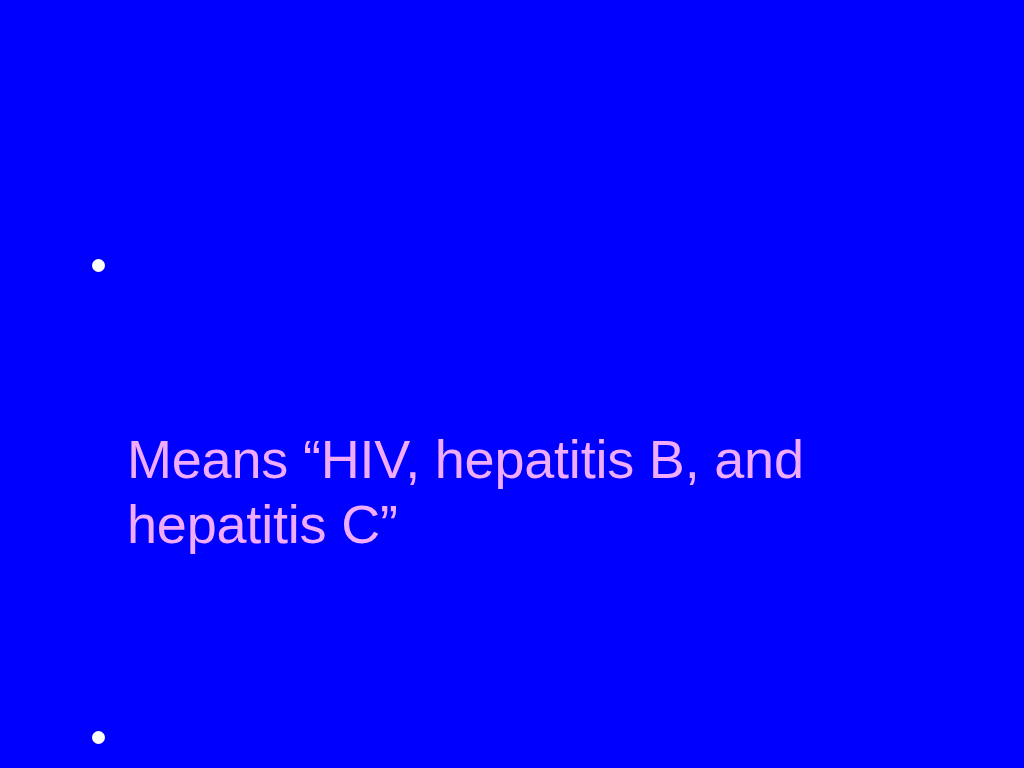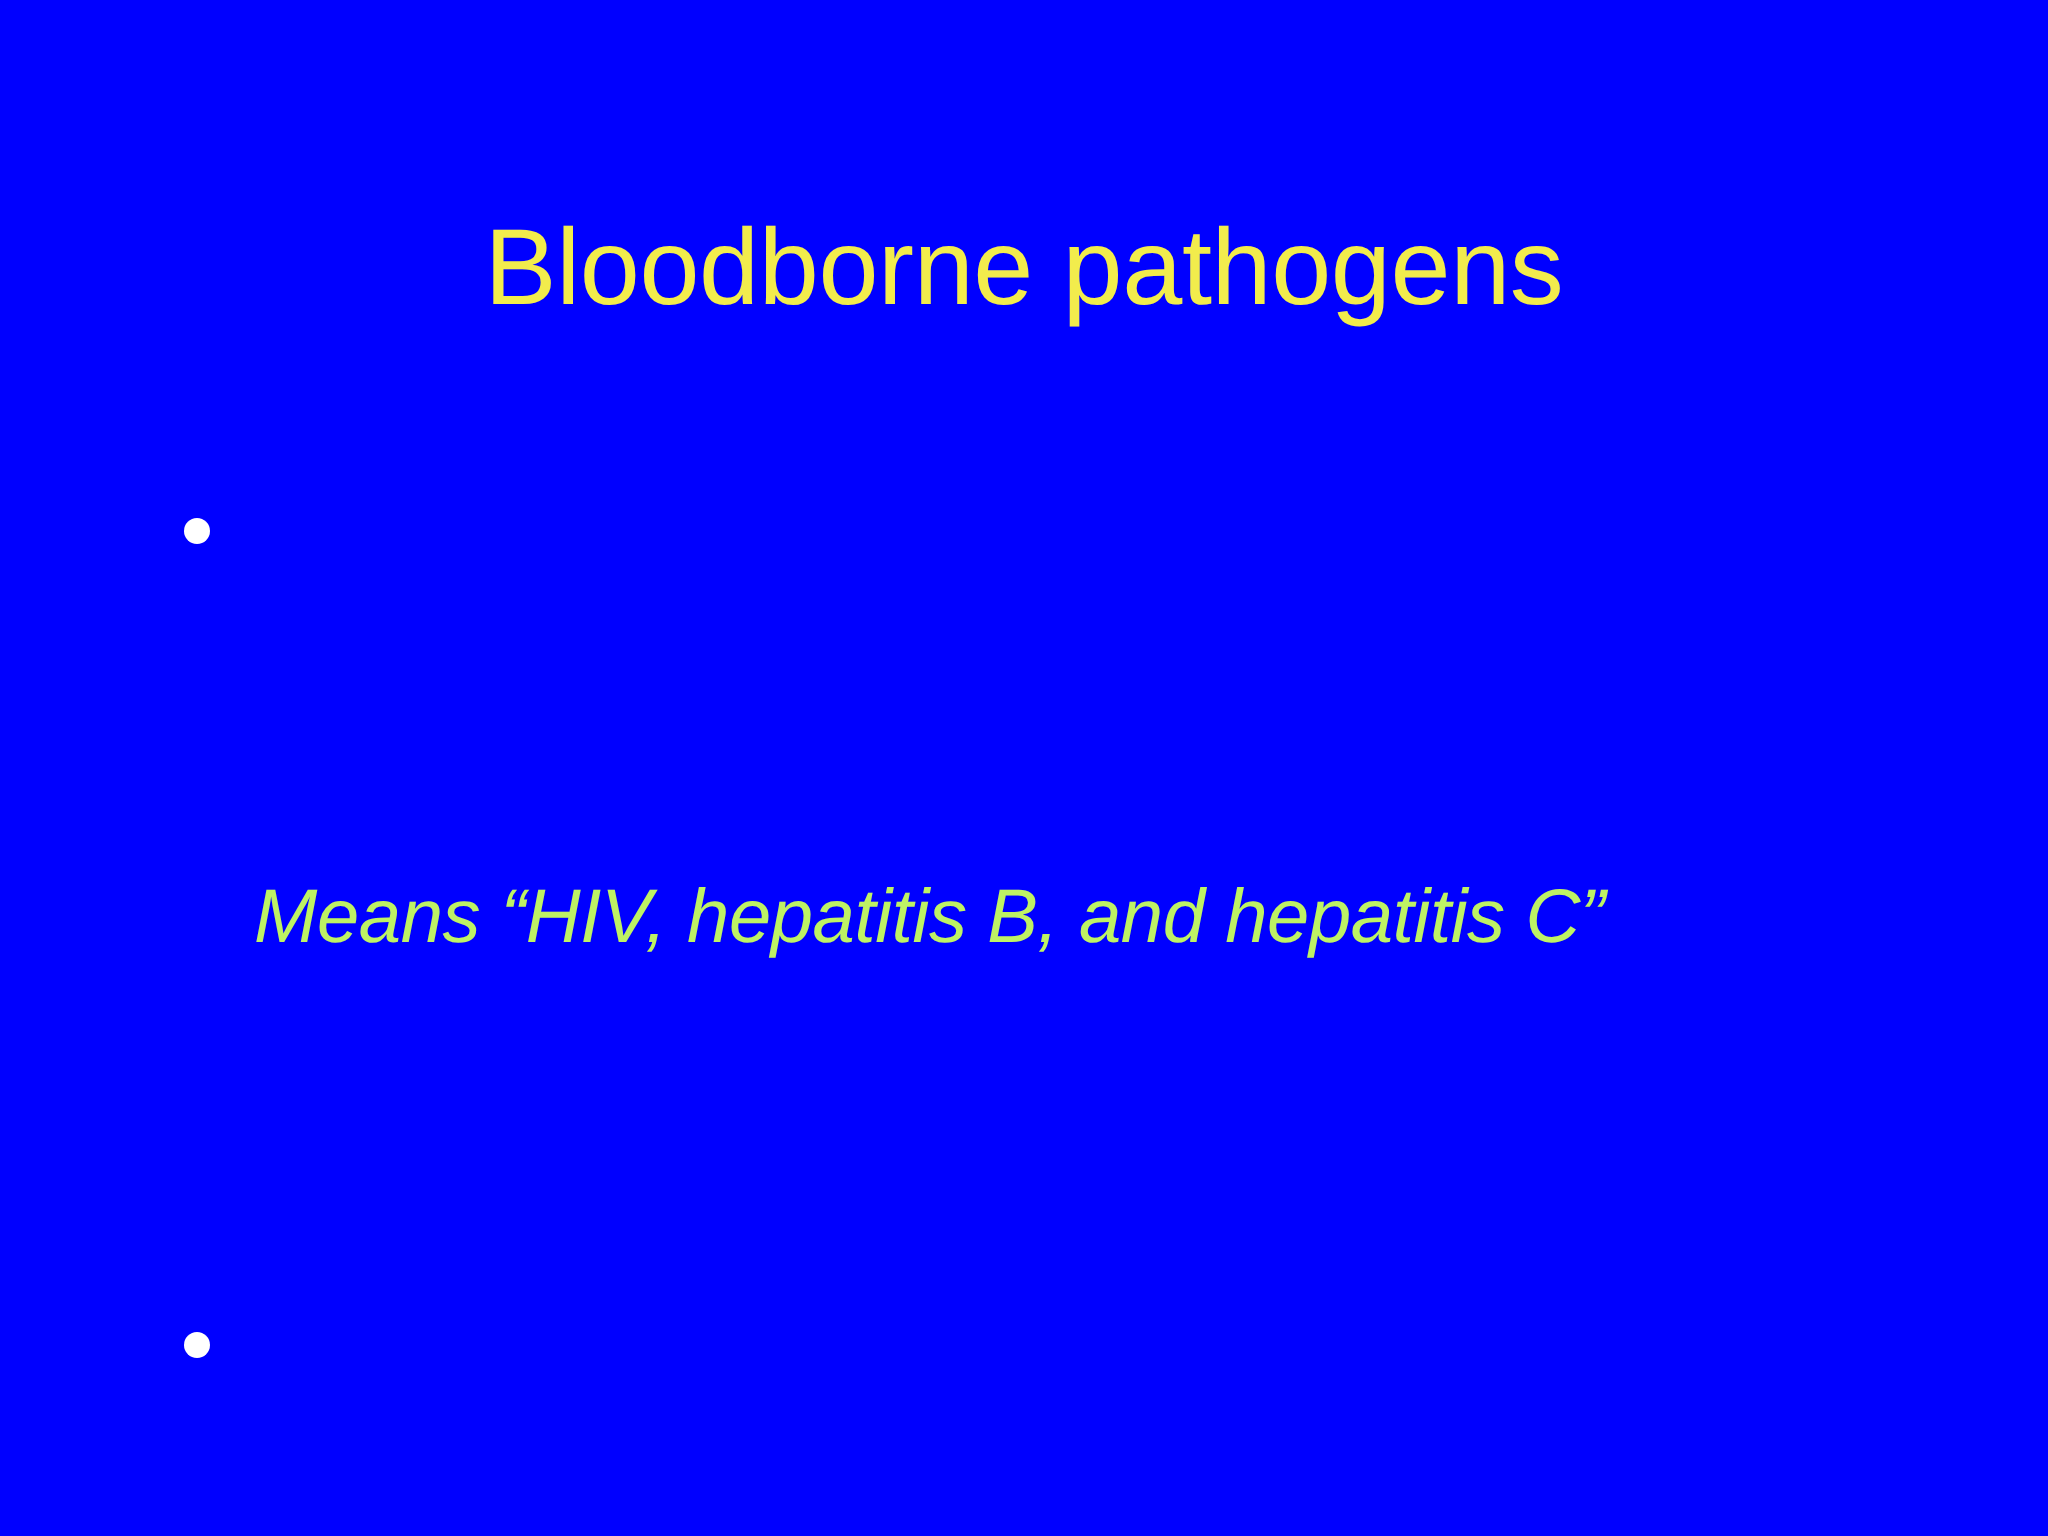--- a/index.html
+++ b/index.html
@@ -42,29 +42,28 @@
     top: 232px;
     width: 800px;
     margin: 0;
     padding: 0;
     list-style: none;
   }
 
   .bullet-item {
     position: relative;
     display: block;
-    color: #bef264;
-    font-size: 38px;
+    color: #f0abfc;
+    font-size: 54px;
     line-height: 65px;
     font-weight: normal;
     letter-spacing: -0.2px;
     margin: 0 0 17px 0;
     padding-left: 39px;
     white-space: pre-wrap;
-    font-style: italic;
   }
 
   .bullet-item:last-child {
     margin-bottom: 0;
   }
 
   .bullet-marker {
     position: absolute;
     left: 4px;
     top: 27px;
@@ -76,21 +75,20 @@
 
   .bullet-text {
     display: block;
   }
 </style>
 </head>
 <body>
 
 <div id="slide">
 
-  <h1 id="slide-title">Bloodborne pathogens</h1>
 
   <ul id="bullet-list">
 
     <li class="bullet-item">
       <span class="bullet-marker"></span>
       <span class="bullet-text">Means “HIV, hepatitis B, and hepatitis C”</span>
     </li>
 
     <li class="bullet-item">
       <span class="bullet-marker"></span>

